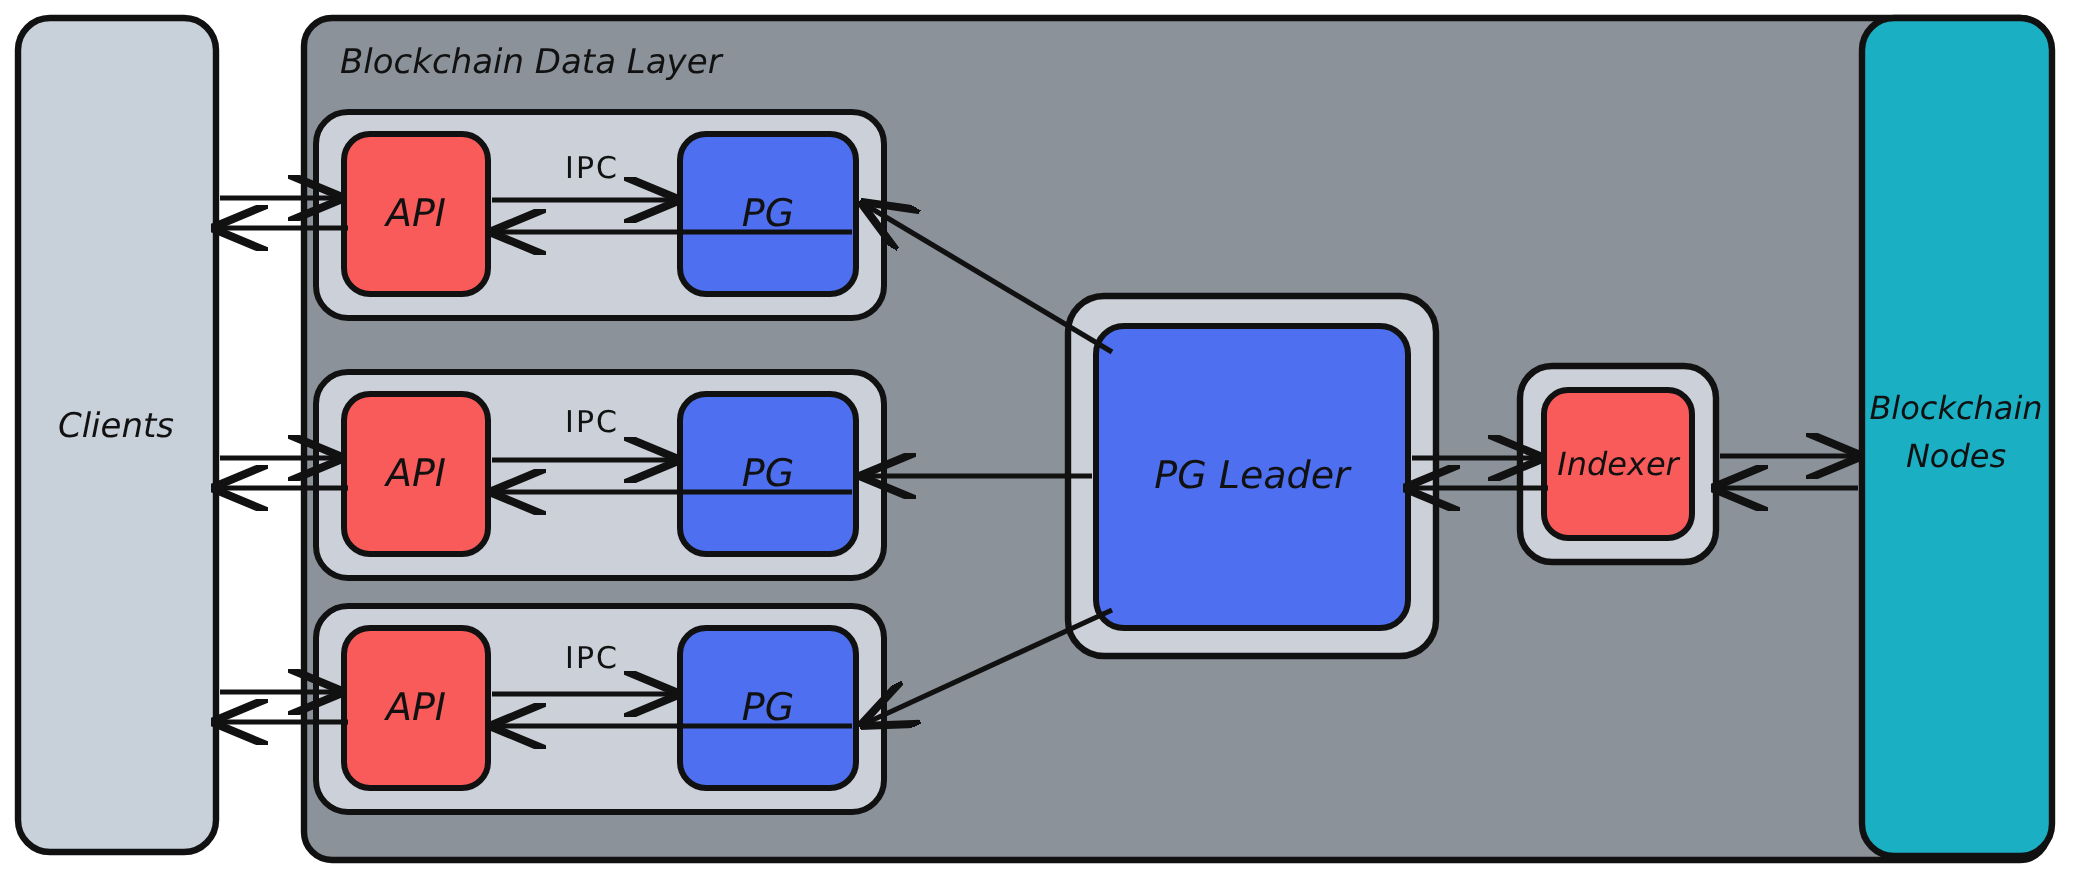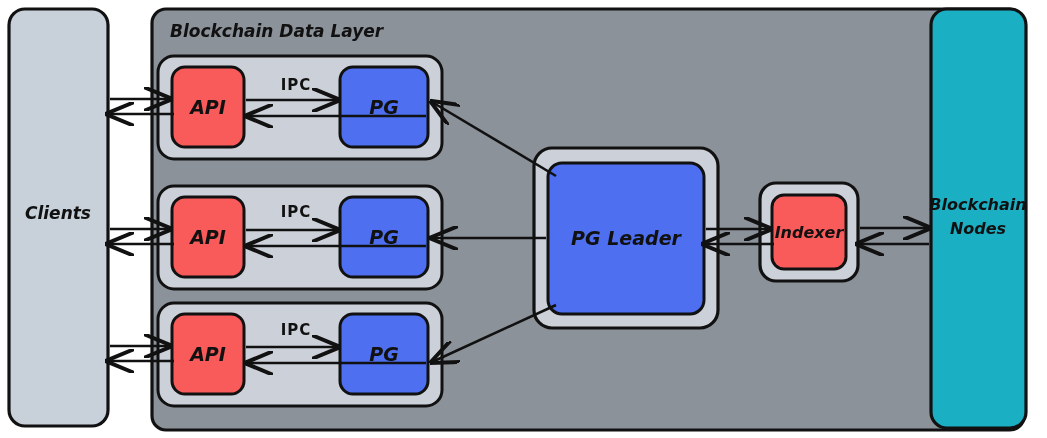--- a/index.html
+++ b/index.html
@@ -1,20 +1,20 @@
 <!DOCTYPE html>
 <html><head>
 <meta charset="utf-8">
 <style>
   html,body{margin:0;padding:0;background:#ffffff;}
   body{
     font-family:"DejaVu Sans","Liberation Sans",sans-serif;
     width:1047px;height:438px;overflow:hidden;
   }
-  #diagram-root{position:relative;width:1047px;height:434px;font-weight:bold;}
+  #diagram-root{position:relative;width:1047px;height:434px;}
   svg#diagram-svg{position:absolute;left:0;top:0;width:1047px;height:438px;}
   .lbl{
     font-family:"DejaVu Sans","Liberation Sans",sans-serif;
     font-style:italic;
     fill:#111111;
     text-anchor:middle;
     dominant-baseline:middle;
   }
   .lbl-api{font-size:19px;}
   .lbl-pg{font-size:19px;}

